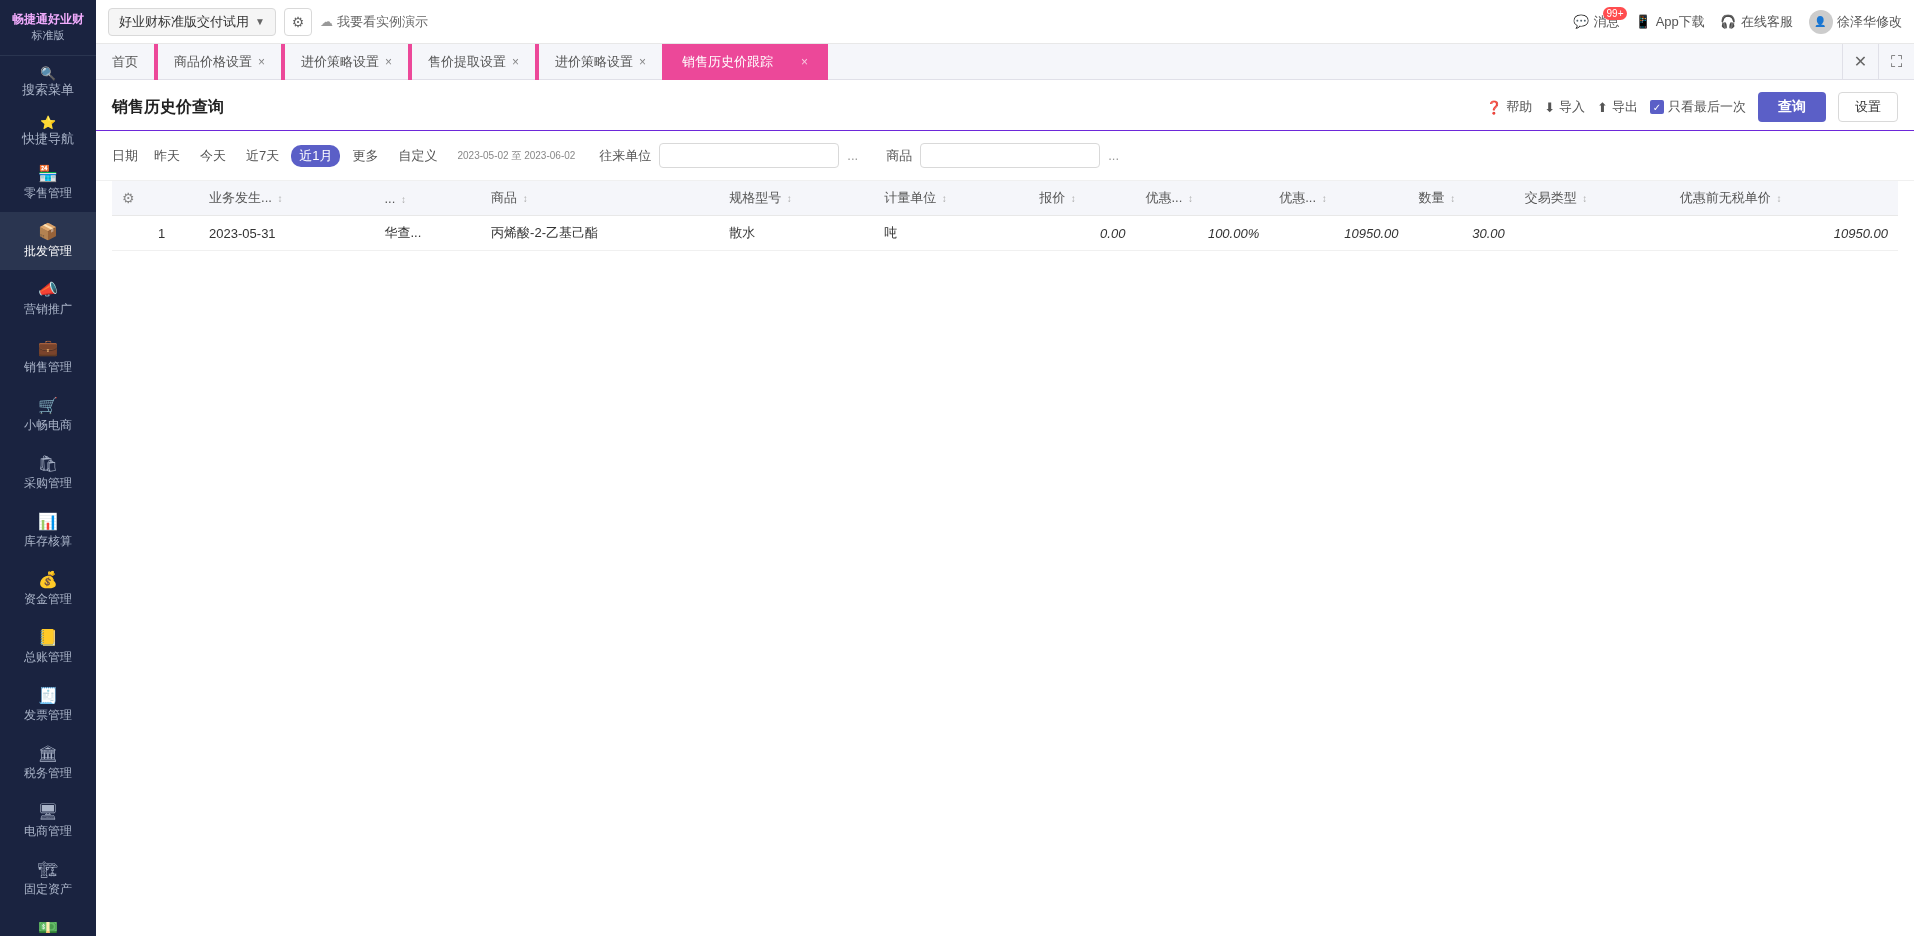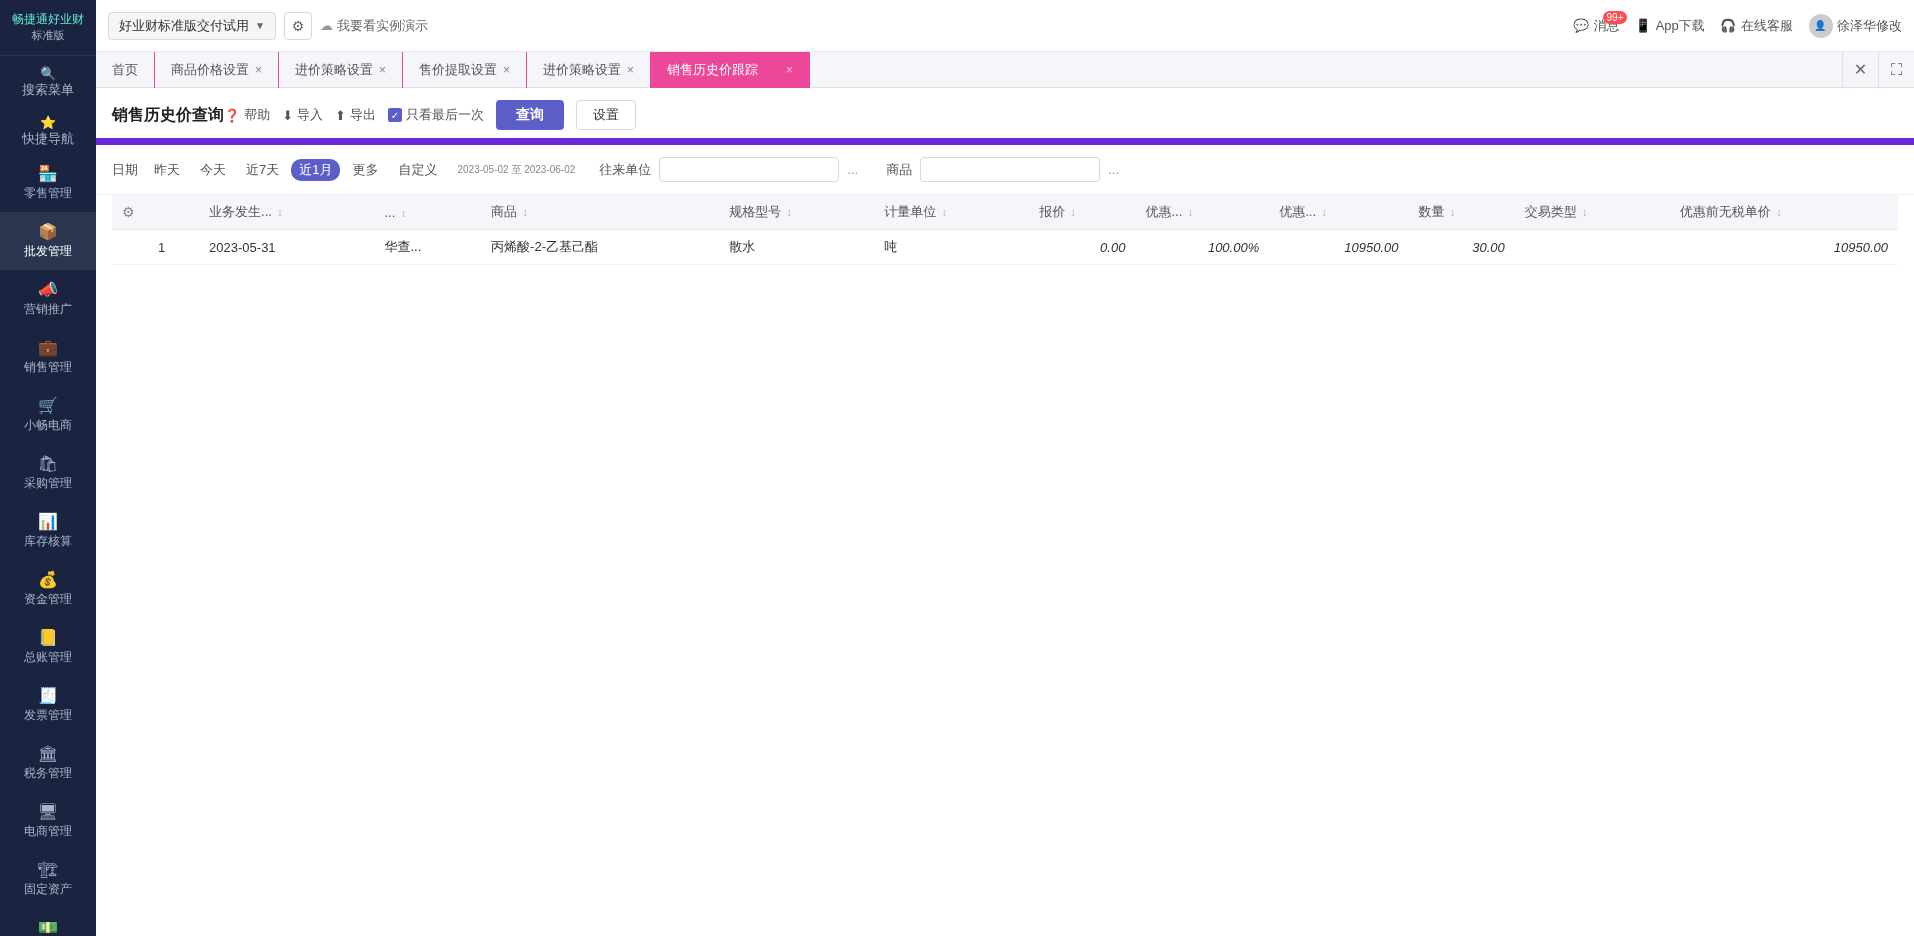--- a/index.html
+++ b/index.html
@@ -4,57 +4,57 @@
   <style>
     * { box-sizing: border-box; margin: 0; padding: 0; }
     body { font-family: "Microsoft YaHei", "PingFang SC", sans-serif; font-size: 13px; background: #f0f2f5; overflow: hidden; height: 936px; }
 
     
     .app-wrapper { display: flex; height: 936px; }
 
     
     .sidebar { width: 96px; background: #1a2340; color: #aab4c8; display: flex; flex-direction: column; flex-shrink: 0; height: 100%; }
     .sidebar-logo { padding: 12px 8px; text-align: center; border-bottom: 1px solid #2a3550; }
-    .sidebar-logo .logo-text { color: #5eead4; font-size: 12px; font-weight: normal; line-height: 1.3; }
+    .sidebar-logo .logo-text { color: #f0abfc; font-size: 12px; font-weight: bold; line-height: 1.3; }
     .sidebar-logo .logo-sub { color: #aab4c8; font-size: 11px; }
     .sidebar-search { padding: 10px 8px; text-align: center; cursor: pointer; color: #aab4c8; font-size: 13px; }
     .sidebar-nav { padding: 6px 0; text-align: center; cursor: pointer; color: #aab4c8; font-size: 13px; }
     .sidebar-item { padding: 10px 4px; text-align: center; cursor: pointer; color: #aab4c8; font-size: 12px; display: flex; flex-direction: column; align-items: center; gap: 2px; }
     .sidebar-item.active { color: #fff; background: #2a3550; }
     .sidebar-item .item-icon { font-size: 16px; }
 
     
     .main-area { flex: 1; display: flex; flex-direction: column; overflow: hidden; }
 
     
-    .topbar { background: #fff; height: 52px; display: flex; align-items: center; padding: 0 12px; border-bottom: 1px solid #e8e8e8; gap: 12px; flex-shrink: 0; }
+    .topbar { background: #fff; height: 44px; display: flex; align-items: center; padding: 0 12px; border-bottom: 1px solid #e8e8e8; gap: 12px; flex-shrink: 0; }
     .topbar-left { display: flex; align-items: center; gap: 8px; flex: 1; }
     .tab-selector { display: flex; align-items: center; gap: 6px; background: #f5f5f5; border: 1px solid #d9d9d9; border-radius: 4px; padding: 4px 10px; cursor: pointer; font-size: 13px; color: #333; }
     .tab-selector .arrow { color: #666; font-size: 10px; }
     .settings-btn { width: 28px; height: 28px; border: 1px solid #d9d9d9; border-radius: 4px; display: flex; align-items: center; justify-content: center; cursor: pointer; color: #666; font-size: 14px; }
     .demo-btn { display: flex; align-items: center; gap: 4px; color: #666; cursor: pointer; font-size: 13px; }
     .demo-btn .cloud-icon { color: #999; }
     .topbar-right { display: flex; align-items: center; gap: 16px; }
     .topbar-action { display: flex; align-items: center; gap: 4px; cursor: pointer; color: #555; font-size: 13px; position: relative; }
     .badge { background: #ff4d4f; color: #fff; font-size: 10px; border-radius: 10px; padding: 1px 4px; position: absolute; top: -6px; right: -8px; }
     .user-info { display: flex; align-items: center; gap: 4px; cursor: pointer; color: #555; font-size: 13px; }
     .avatar { width: 24px; height: 24px; border-radius: 50%; background: #ccc; display: flex; align-items: center; justify-content: center; font-size: 10px; color: #fff; }
 
     
     .tabs-bar { background: #f5f6fa; border-bottom: 1px solid #e0e0e8; display: flex; align-items: center; padding: 0; flex-shrink: 0; height: 36px; }
-    .tab-item { padding: 0 16px; height: 36px; display: flex; align-items: center; gap: 6px; cursor: pointer; font-size: 13px; color: #555; border-right: 1px solid #ec4899; white-space: nowrap; }
+    .tab-item { padding: 0 16px; height: 36px; display: flex; align-items: center; gap: 6px; cursor: pointer; font-size: 13px; color: #555; border-right: 4px solid #ec4899; white-space: nowrap; }
     .tab-item.active { background: #ec4899; color: #fff; gap: 28px; }
     .tab-item .close-btn { font-size: 12px; opacity: 0.7; cursor: pointer; }
     .tab-item.active .close-btn { color: #fff; }
     .tabs-controls { margin-left: auto; display: flex; }
     .tabs-control-btn { width: 36px; height: 36px; display: flex; align-items: center; justify-content: center; cursor: pointer; color: #666; border-left: 1px solid #e0e0e8; font-size: 16px; }
 
     
     .content { flex: 1; overflow: auto; background: #fff; }
-    .page-header { display: flex; align-items: center; padding: 12px 16px 8px; border-bottom: 7px solid #6d28d9; }
+    .page-header { display: flex; align-items: center; justify-content: space-between; padding: 12px 16px 8px; border-bottom: 1px solid #6d28d9; }
     .page-title { font-size: 16px; font-weight: bold; color: #222; }
     .page-actions { display: flex; align-items: center; gap: 12px; }
     .page-action-btn { display: flex; align-items: center; gap: 4px; color: #555; cursor: pointer; font-size: 13px; }
     .checkbox-label { display: flex; align-items: center; gap: 4px; color: #555; font-size: 13px; cursor: pointer; }
     .checkbox-box { width: 14px; height: 14px; background: #5b5fc7; border-radius: 2px; display: flex; align-items: center; justify-content: center; color: #fff; font-size: 10px; }
     .query-btn { background: #5b5fc7; color: #fff; border: none; border-radius: 4px; padding: 6px 20px; cursor: pointer; font-size: 14px; font-weight: bold; }
     .setting-btn { border: 1px solid #d9d9d9; background: #fff; color: #333; border-radius: 4px; padding: 5px 16px; cursor: pointer; font-size: 13px; }
 
     
     .filter-row { padding: 12px 16px; display: flex; align-items: center; gap: 24px; border-bottom: 1px solid #f0f0f0; }

